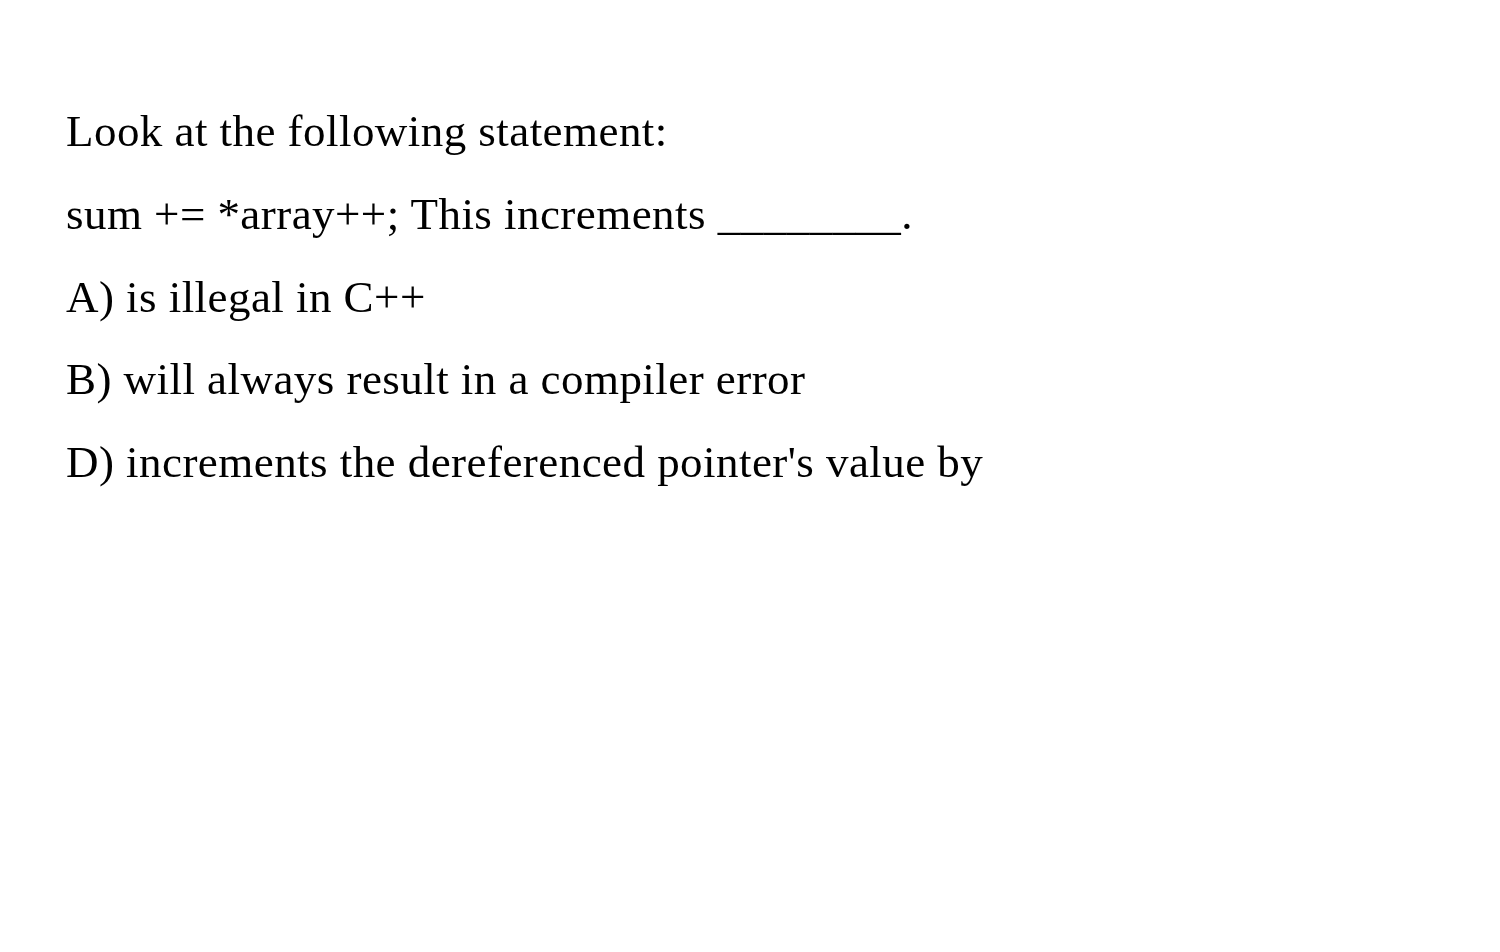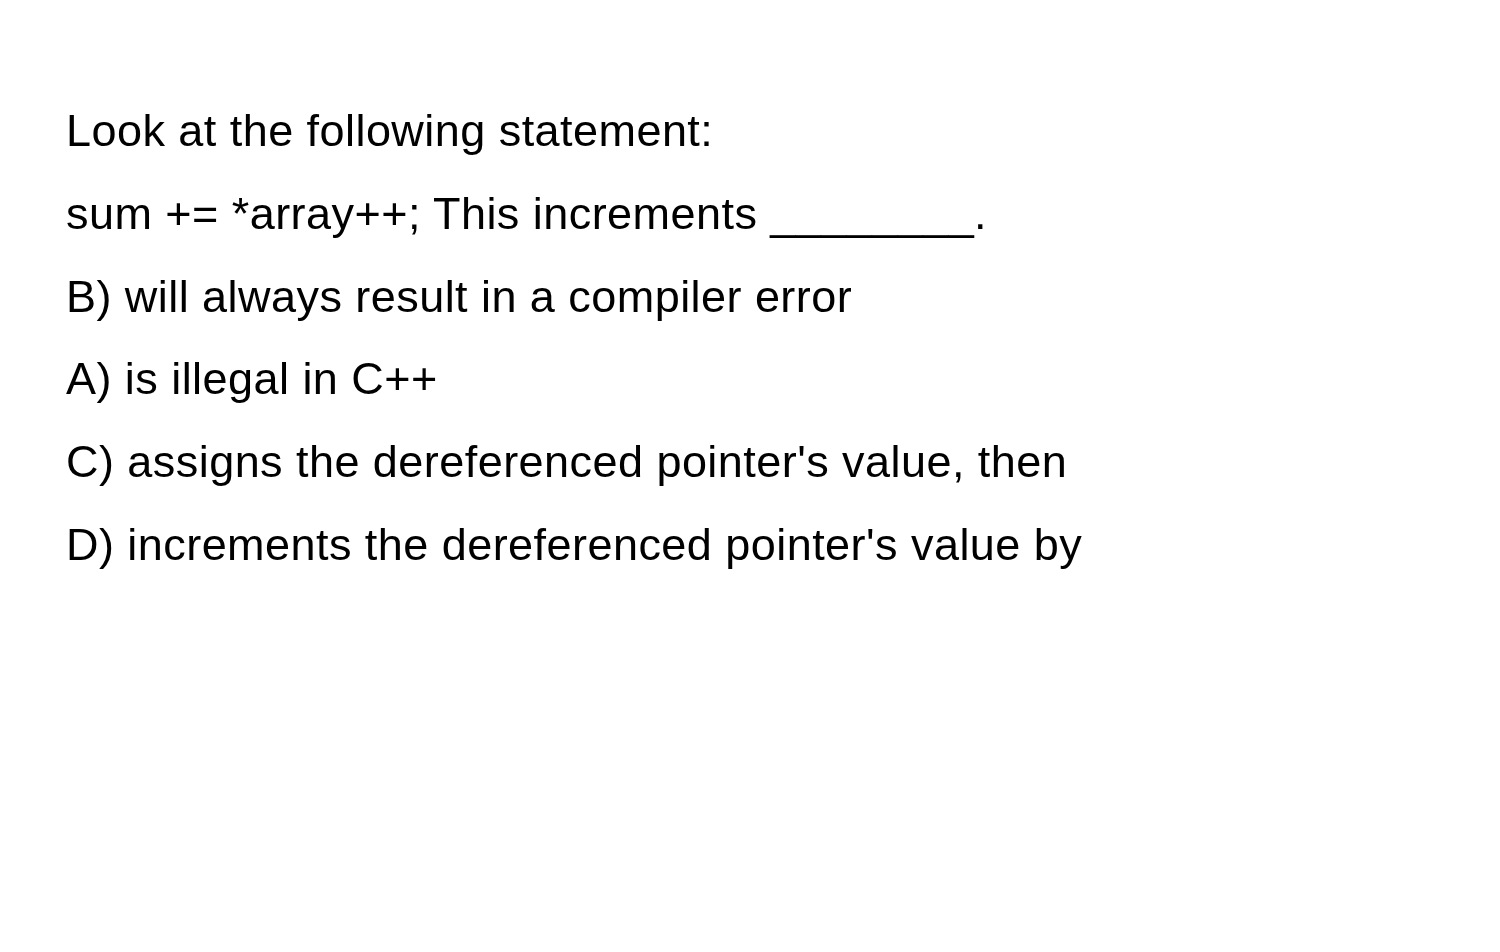--- a/index.html
+++ b/index.html
@@ -1,18 +1,19 @@
 <!DOCTYPE html>
 <html><head>
   <meta charset="utf-8">
   <style>
     * {
       margin: 4px;
       padding: 0;
       box-sizing: border-box;
+      font-family: Liberation Serif, serif;
     }
     body {
       width: 1500px;
       height: 952px;
       background: #ffffff;
       font-family: -apple-system, BlinkMacSystemFont, "Segoe UI", Helvetica, Arial, sans-serif;
       padding: 80px 50px 50px 50px;
     }
     .content {
       font-size: 45px;
@@ -24,17 +25,16 @@
     .line {
       display: block;
     }
   </style>
 </head>
 <body>
 
 <div class="content">
   <span class="line">Look at the following statement:</span>
   <span class="line">sum += *array++; This increments ________.</span>
+  <span class="line">A) is illegal in C++</span>
   <span class="line">B) will always result in a compiler error</span>
-  <span class="line">A) is illegal in C++</span>
-  <span class="line">C) assigns the dereferenced pointer's value, then</span>
   <span class="line">D) increments the dereferenced pointer's value by</span>
 </div>
 
 </body></html>

